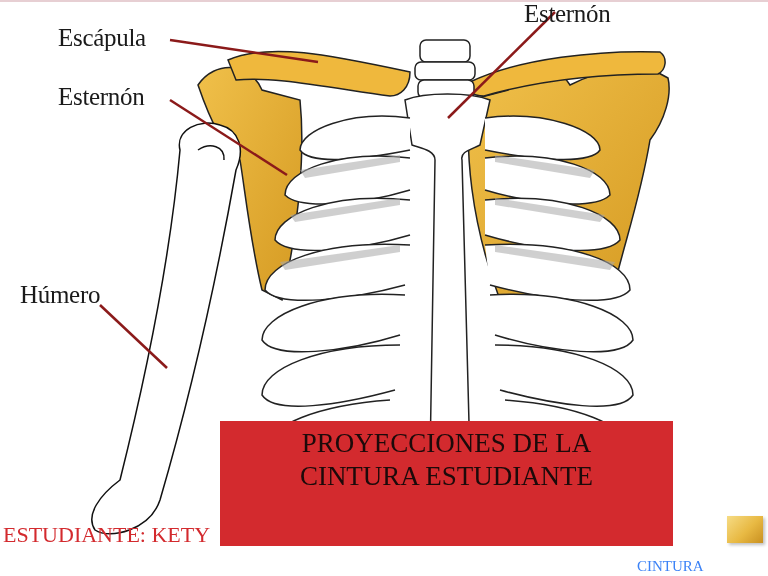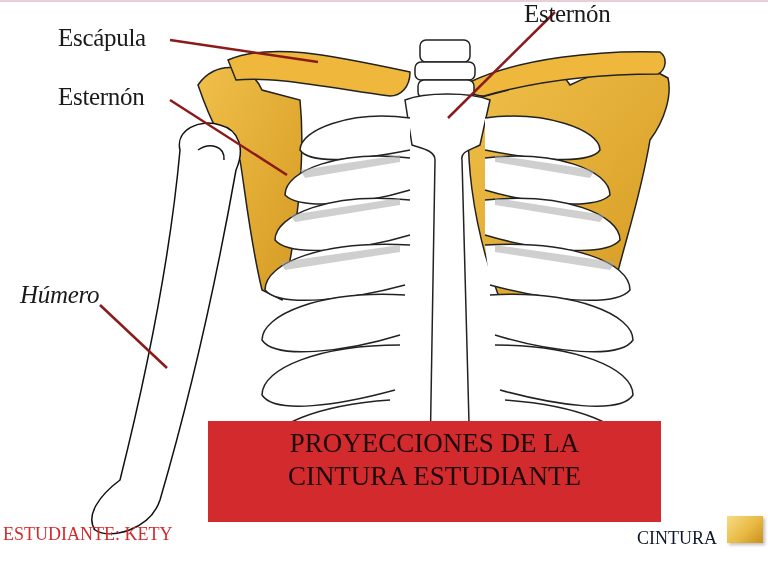--- a/index.html
+++ b/index.html
@@ -1,25 +1,25 @@
 <!DOCTYPE html>
 <html><head>
 <meta charset="utf-8">
 <style>
   html, body { margin:0; padding:0; }
   body { width:768px; height:576px; overflow:hidden; background:#ffffff; position:relative; font-family:"Liberation Serif", "DejaVu Serif", serif; }
   .topline { position:absolute; left:0; top:0; width:768px; height:2px; background:#e7cfd3; }
   .illustration { position:absolute; left:0; top:0; width:768px; height:576px; }
   .label { position:absolute; font-family:"Liberation Serif", serif; color:#1a1a1a; font-size:25px; letter-spacing:-0.3px; }
-  .title-box { position:absolute; left:208px; top:421px; width:453px; height:101px; background:#d32a2e; }
+  .title-box { position:absolute; left:220px; top:421px; width:453px; height:125px; background:#d32a2e; }
   .title-text { position:absolute; left:0; top:6px; width:100%; text-align:center; color:#1c0a0a; font-size:27px; line-height:33px; }
   .title-text span { display:block; }
-  .student { position:absolute; left:3px; top:524px; color:#d32a2e; font-size:18px; line-height:21px; }
+  .student { position:absolute; left:3px; top:524px; color:#d32a2e; font-size:22px; line-height:21px; }
   .student span { display:block; }
-  .subject { position:absolute; left:637px; top:528px; color:#0f172a; font-size:18px; line-height:21px; }
+  .subject { position:absolute; left:637px; top:556px; color:#3b82f6; font-size:15px; line-height:21px; }
   .subject span { display:block; }
   .gold-square { position:absolute; left:727px; top:516px; width:36px; height:27px; background:linear-gradient(135deg,#f6dc85 0%,#e8b943 55%,#c99020 100%); box-shadow:2px 2px 3px rgba(0,0,0,0.25); }
 </style>
 </head>
 <body>
 
 <div class="topline"></div>
 
 <svg class="illustration" viewBox="0 0 768 576" xmlns="http://www.w3.org/2000/svg">
   <defs>
@@ -90,21 +90,21 @@
   <g stroke="#8b1a1a" stroke-width="2.5" fill="none">
     <line x1="170" y1="40" x2="318" y2="62"></line>
     <line x1="170" y1="100" x2="287" y2="175"></line>
     <line x1="100" y1="305" x2="167" y2="368"></line>
     <line x1="555" y1="12" x2="448" y2="118"></line>
   </g>
 </svg>
 
 <div class="label" style="left:58px; top:24px;">Escápula</div>
 <div class="label" style="left:58px; top:83px;">Esternón</div>
-<div class="label" style="left:20px; top:281px;font-style:italic;">Húmero</div>
+<div class="label" style="left:20px; top:281px;">Húmero</div>
 <div class="label" style="left:524px; top:0px;text-align:center;">Esternón</div>
 
 <div class="title-box">
   <div class="title-text">
     <span>PROYECCIONES DE LA</span>
     <span>CINTURA ESTUDIANTE</span>
   </div>
 </div>
 
 <div class="student">

